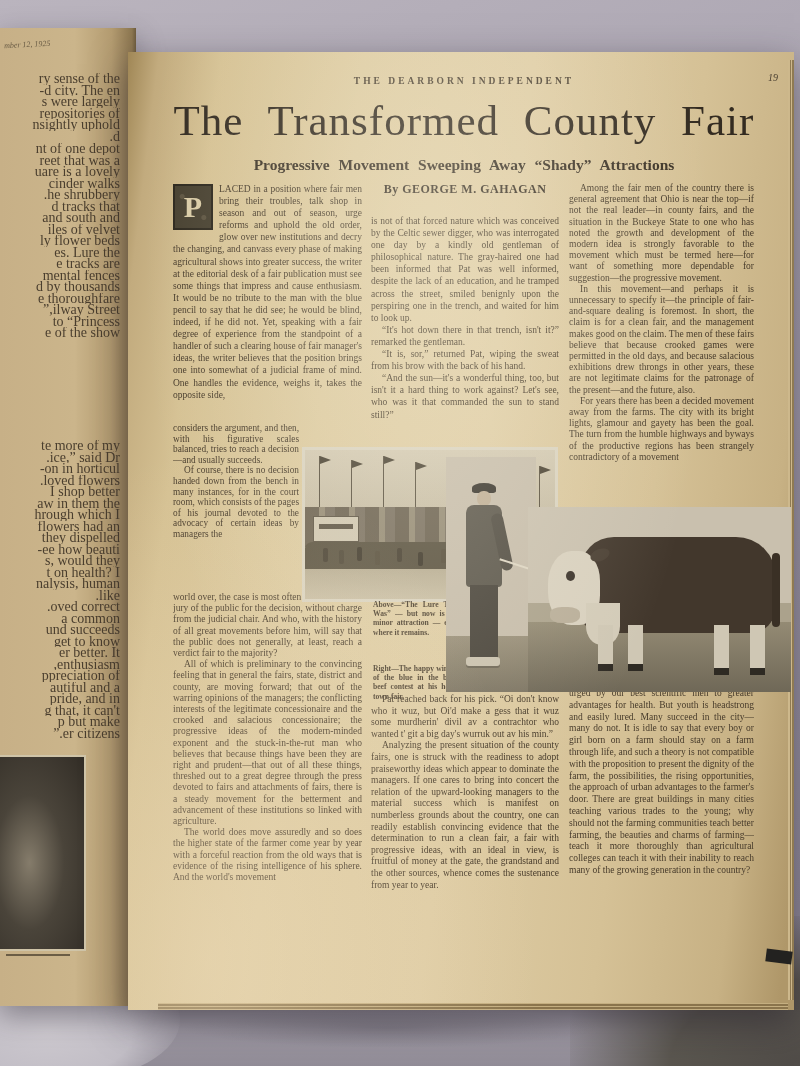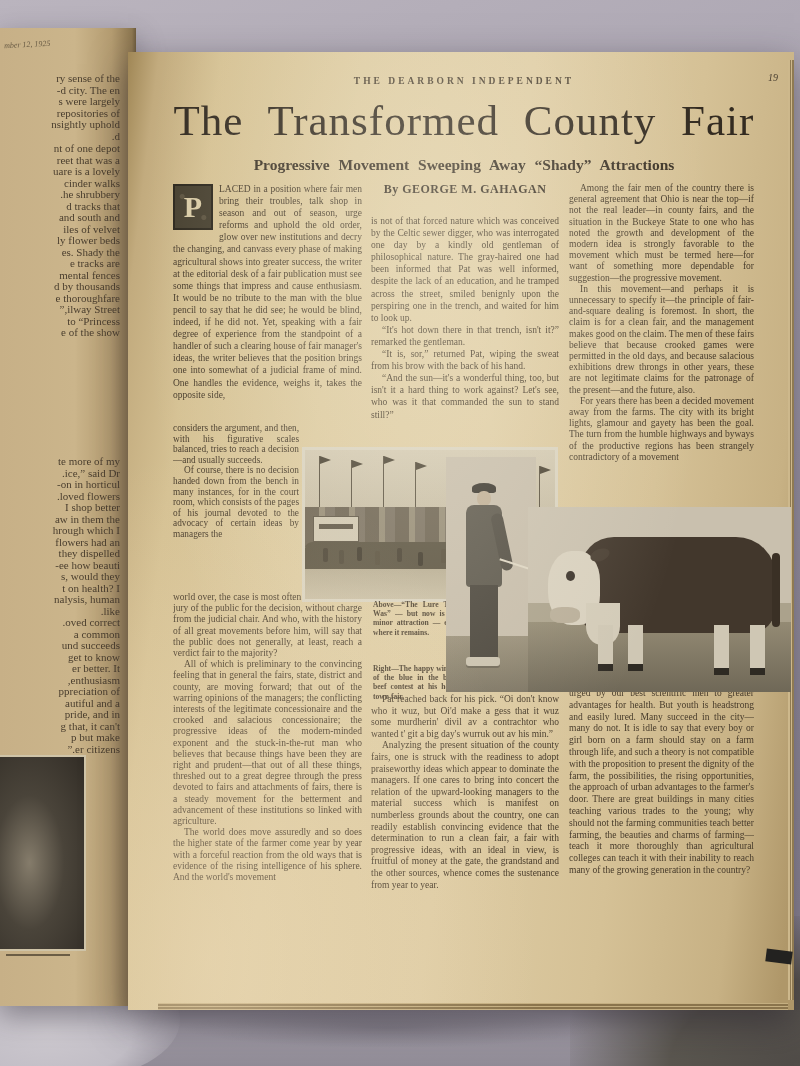--- a/index.html
+++ b/index.html
@@ -16,23 +16,23 @@
     background:radial-gradient(ellipse at 50% 50%,rgba(60,56,66,.25),rgba(60,56,66,0) 70%);}
   .fabric-light-left{left:-40px;top:960px;width:220px;height:120px;border-radius:50%;
     background:radial-gradient(ellipse at 40% 60%,#ccc8ce 0%,#c2bec6 45%,rgba(194,190,198,0) 75%);}
   .couch-dark{right:0;bottom:0;width:230px;height:150px;
     background:radial-gradient(ellipse at 100% 100%,#504c48 0%,#5a564f 40%,rgba(90,86,79,0) 75%);}
   
   .left-page{left:0;top:28px;width:136px;height:978px;
     background:linear-gradient(90deg,#c7b087 0%,#cbb58b 55%,#b49c71 82%,#8d7751 97%,#6e5c3e 100%);
     box-shadow:0 10px 26px rgba(40,35,48,.4);}
   .left-page .date-frag{left:4px;top:12px;font-style:italic;font-size:8px;color:#6a5c45;transform:rotate(-3deg);}
-  .lfrag{right:16px;text-align:right;font-size:11px;line-height:11.5px;color:#4a3e2e;width:112px;}
+  .lfrag{right:16px;text-align:right;font-size:14px;line-height:11.5px;color:#4a3e2e;width:112px;}
   .lfrag div{white-space:nowrap;overflow:hidden;direction:rtl;}
-  .lfrag-a{top:45px;} .lfrag-b{top:115px;} .lfrag-c{top:324px;} .lfrag-d{top:428px;}
+  .lfrag-a{top:45px;} .lfrag-b{top:115px;} .lfrag-c{top:324px;} .lfrag-d{top:412px;}
   .lfrag-c div:last-child{font-style:italic;}
   .left-photo{left:0;top:727px;width:84px;height:192px;border:2px solid #cfc4a8;border-left:none;
     background:radial-gradient(ellipse at 35% 55%,#857c6b 0%,#4a443a 45%,#322d26 100%);}
   .left-photo-cap{left:6px;top:926px;width:64px;height:2px;background:#6b5d45;}
   
   .right-page{left:128px;top:52px;width:666px;height:958px;
     background:linear-gradient(97deg,#a08756 0%,#c2ab7e 4%,#d5c193 12%,#dccaa0 30%,#decca4 52%,#d5c196 74%,#c7b184 90%,#af9769 98%);
     box-shadow:0 12px 34px rgba(35,30,42,.5);}
   .right-page::after{content:"";position:absolute;inset:0;
     background:radial-gradient(ellipse at 45% 22%,rgba(255,250,232,.30),rgba(255,250,232,0) 55%),
@@ -152,21 +152,21 @@
   <div class="abs lfrag lfrag-b">
       <div>nt of one depot</div>
       <div>reet that was a</div>
       <div>uare is a lovely</div>
       <div>cinder walks</div>
       <div>he shrubbery.</div>
       <div>d tracks that</div>
       <div>and south and</div>
       <div>iles of velvet</div>
       <div>ly flower beds</div>
-      <div>es.  Shady the</div>
+      <div>es.  Lure the</div>
       <div>e tracks are</div>
       <div>mental fences</div>
       <div>d by thousands</div>
       <div>e thoroughfare</div>
       <div>ilway Street,”</div>
       <div>to “Princess</div>
       <div>e of the show</div>
     </div>
   <div class="abs lfrag lfrag-d">
       <div>te more of my</div>

